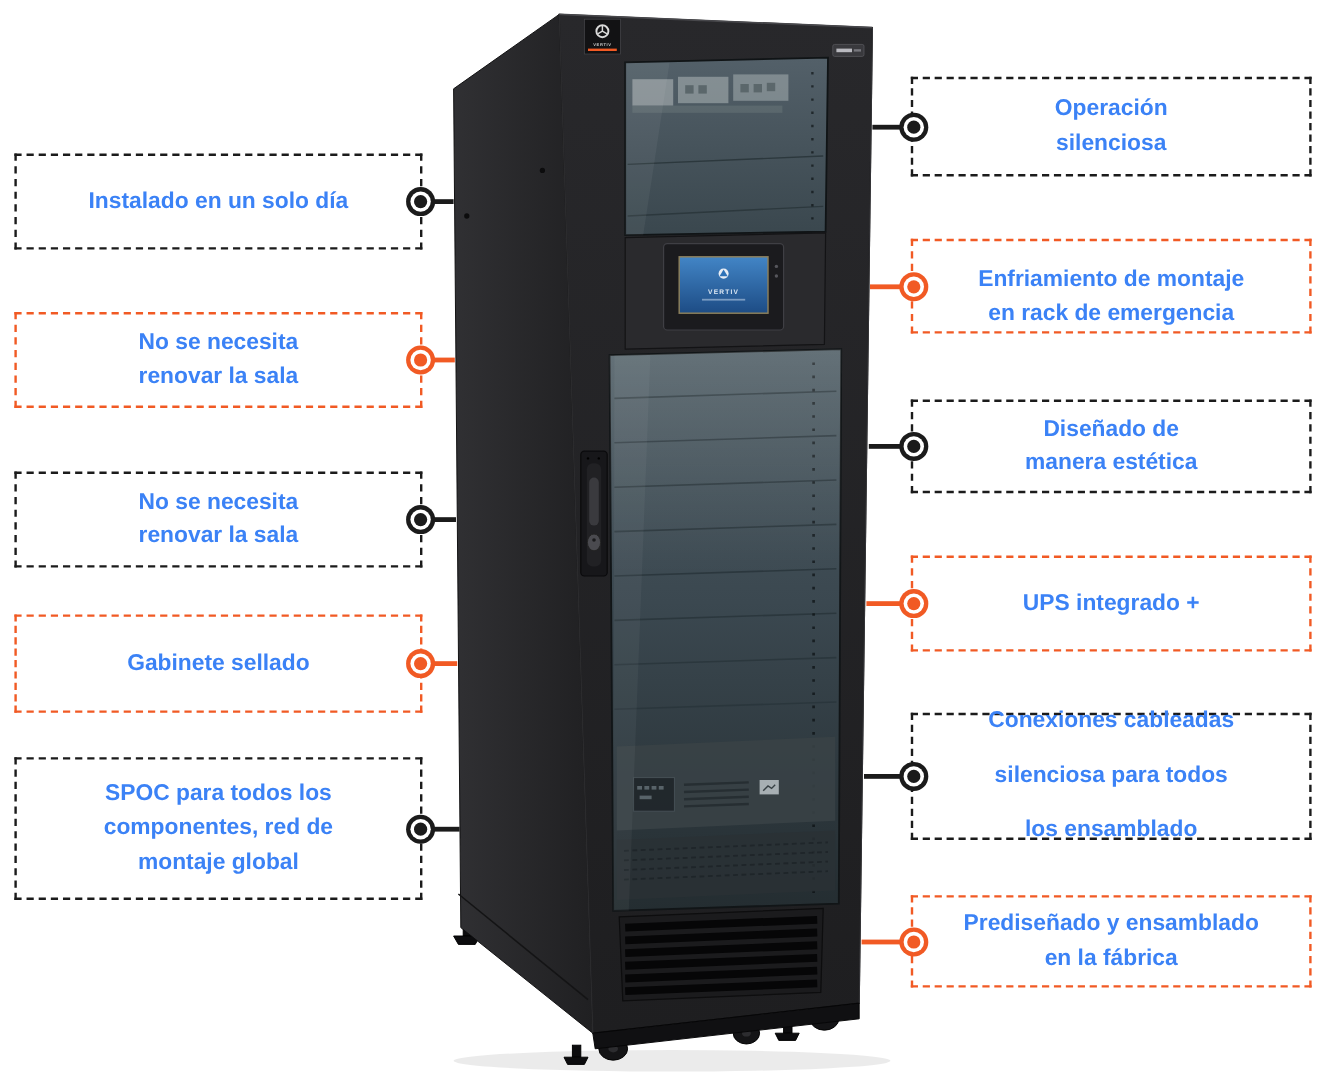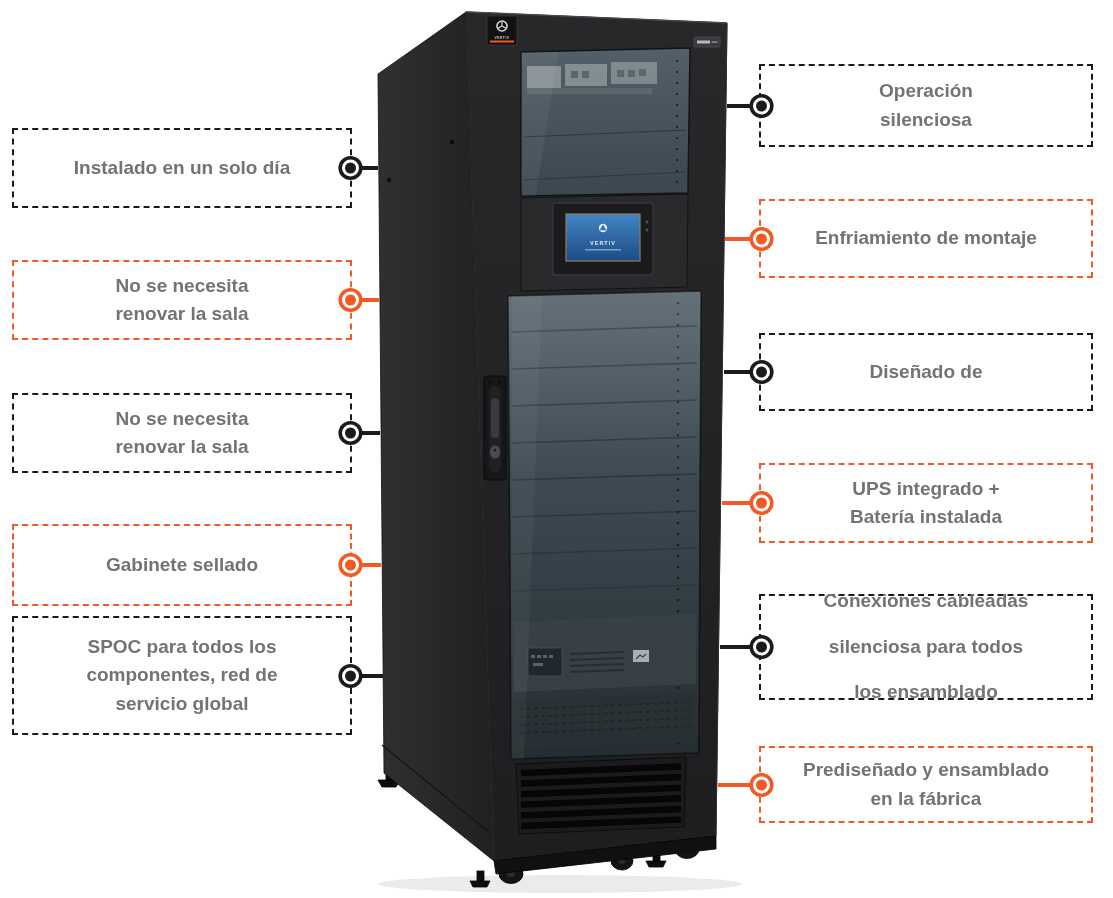--- a/index.html
+++ b/index.html
@@ -5,21 +5,21 @@
   html,body{margin:0;padding:0;background:#ffffff;}
   #canvas{
     position:relative;width:1113px;height:898px;background:#ffffff;
     font-family:"Liberation Sans",sans-serif;overflow:hidden;
   }
   #rack-svg{position:absolute;left:0;top:0;}
   .col{position:absolute;left:0;top:0;width:0;height:0;}
   .callout{
     position:absolute;border:2px dashed var(--black);
     display:flex;flex-direction:column;justify-content:center;align-items:center;
-    text-align:center;font-size:19px;font-weight:bold;color:#737373;line-height:1.5;
+    text-align:center;font-size:19px;font-weight:bold;color:#3b82f6;line-height:1.5;
     box-sizing:border-box;background:#ffffff;
   }
   .callout.orange{border-color:var(--orange);}
   .callout .cl-line{display:block;white-space:nowrap;}
   
   .callout .line{position:absolute;top:50%;height:4px;transform:translateY(-50%);background:var(--black);}
   .callout.orange .line{background:var(--orange);}
   
   .callout .dot{
     position:absolute;top:50%;width:11px;height:11px;border-radius:50%;
@@ -27,33 +27,33 @@
     box-shadow:0 0 0 3px #ffffff,0 0 0 6.6px var(--black);
   }
   .callout.orange .dot{background:var(--orange);box-shadow:0 0 0 3px #ffffff,0 0 0 6.6px var(--orange);}
   
   .left .callout{left:12px;width:340px;}
   .left .callout .line{left:100%;}
   .left .callout .dot{right:-5.5px;}
   .left .callout:nth-of-type(1){top:128px;height:80px;}
   .left .callout:nth-of-type(2){top:260px;height:80px;}
   .left .callout:nth-of-type(3){top:393px;height:80px;}
-  .left .callout:nth-of-type(4){top:524px;height:82px;}
-  .left .callout:nth-of-type(5){top:616px;height:119px;}
+  .left .callout:nth-of-type(4){top:512px;height:82px;}
+  .left .callout:nth-of-type(5){top:631px;height:119px;}
   .left .callout:nth-of-type(1) .line{width:28px;}
   .left .callout:nth-of-type(2) .line{width:29px;}
   .left .callout:nth-of-type(3) .line{width:30px;}
   .left .callout:nth-of-type(4) .line{width:31px;}
   .left .callout:nth-of-type(5) .line{width:33px;}
   
   .right .callout{left:759px;width:334px;}
   .right .callout .line{right:100%;}
   .right .callout .dot{left:-5.5px;}
   .right .callout:nth-of-type(1){top:64px;height:83px;}
-  .right .callout:nth-of-type(2){top:199px;height:79px;}
+  .right .callout:nth-of-type(2){top:199px;height:79px;justify-content:flex-end;}
   .right .callout:nth-of-type(3){top:333px;height:78px;}
   .right .callout:nth-of-type(4){top:463px;height:80px;}
   .right .callout:nth-of-type(5){top:594px;height:106px;gap:17px;}
   .right .callout:nth-of-type(6){top:746px;height:77px;text-align:right;}
   .right .callout:nth-of-type(1) .line{width:34px;}
   .right .callout:nth-of-type(2) .line{width:36px;}
   .right .callout:nth-of-type(3) .line{width:37px;}
   .right .callout:nth-of-type(4) .line{width:39px;}
   .right .callout:nth-of-type(5) .line{width:41px;}
   .right .callout:nth-of-type(6) .line{width:43px;}
@@ -271,45 +271,46 @@
       <div class="callout orange">
         <i class="line"></i>
         <i class="dot"></i>
         <span class="cl-line">Gabinete sellado</span>
       </div>
       <div class="callout black">
         <i class="line"></i>
         <i class="dot"></i>
         <span class="cl-line">SPOC para todos los</span>
         <span class="cl-line">componentes, red de</span>
-        <span class="cl-line">servicio global</span>
+        <span class="cl-line">montaje global</span>
       </div>
     </div>
   <div id="right-col" class="col right">
       <div class="callout black">
         <i class="line"></i>
         <i class="dot"></i>
         <span class="cl-line">Operación</span>
         <span class="cl-line">silenciosa</span>
       </div>
       <div class="callout orange">
         <i class="line"></i>
         <i class="dot"></i>
         <span class="cl-line">Enfriamiento de montaje</span>
+        <span class="cl-line">en rack de emergencia</span>
       </div>
       <div class="callout black">
         <i class="line"></i>
         <i class="dot"></i>
         <span class="cl-line">Diseñado de</span>
+        <span class="cl-line">manera estética</span>
       </div>
       <div class="callout orange">
         <i class="line"></i>
         <i class="dot"></i>
         <span class="cl-line">UPS integrado +</span>
-        <span class="cl-line">Batería instalada</span>
       </div>
       <div class="callout black">
         <i class="line"></i>
         <i class="dot"></i>
         <span class="cl-line">Conexiones cableadas</span>
         <span class="cl-line">silenciosa para todos</span>
         <span class="cl-line">los ensamblado</span>
       </div>
       <div class="callout orange">
         <i class="line"></i>

